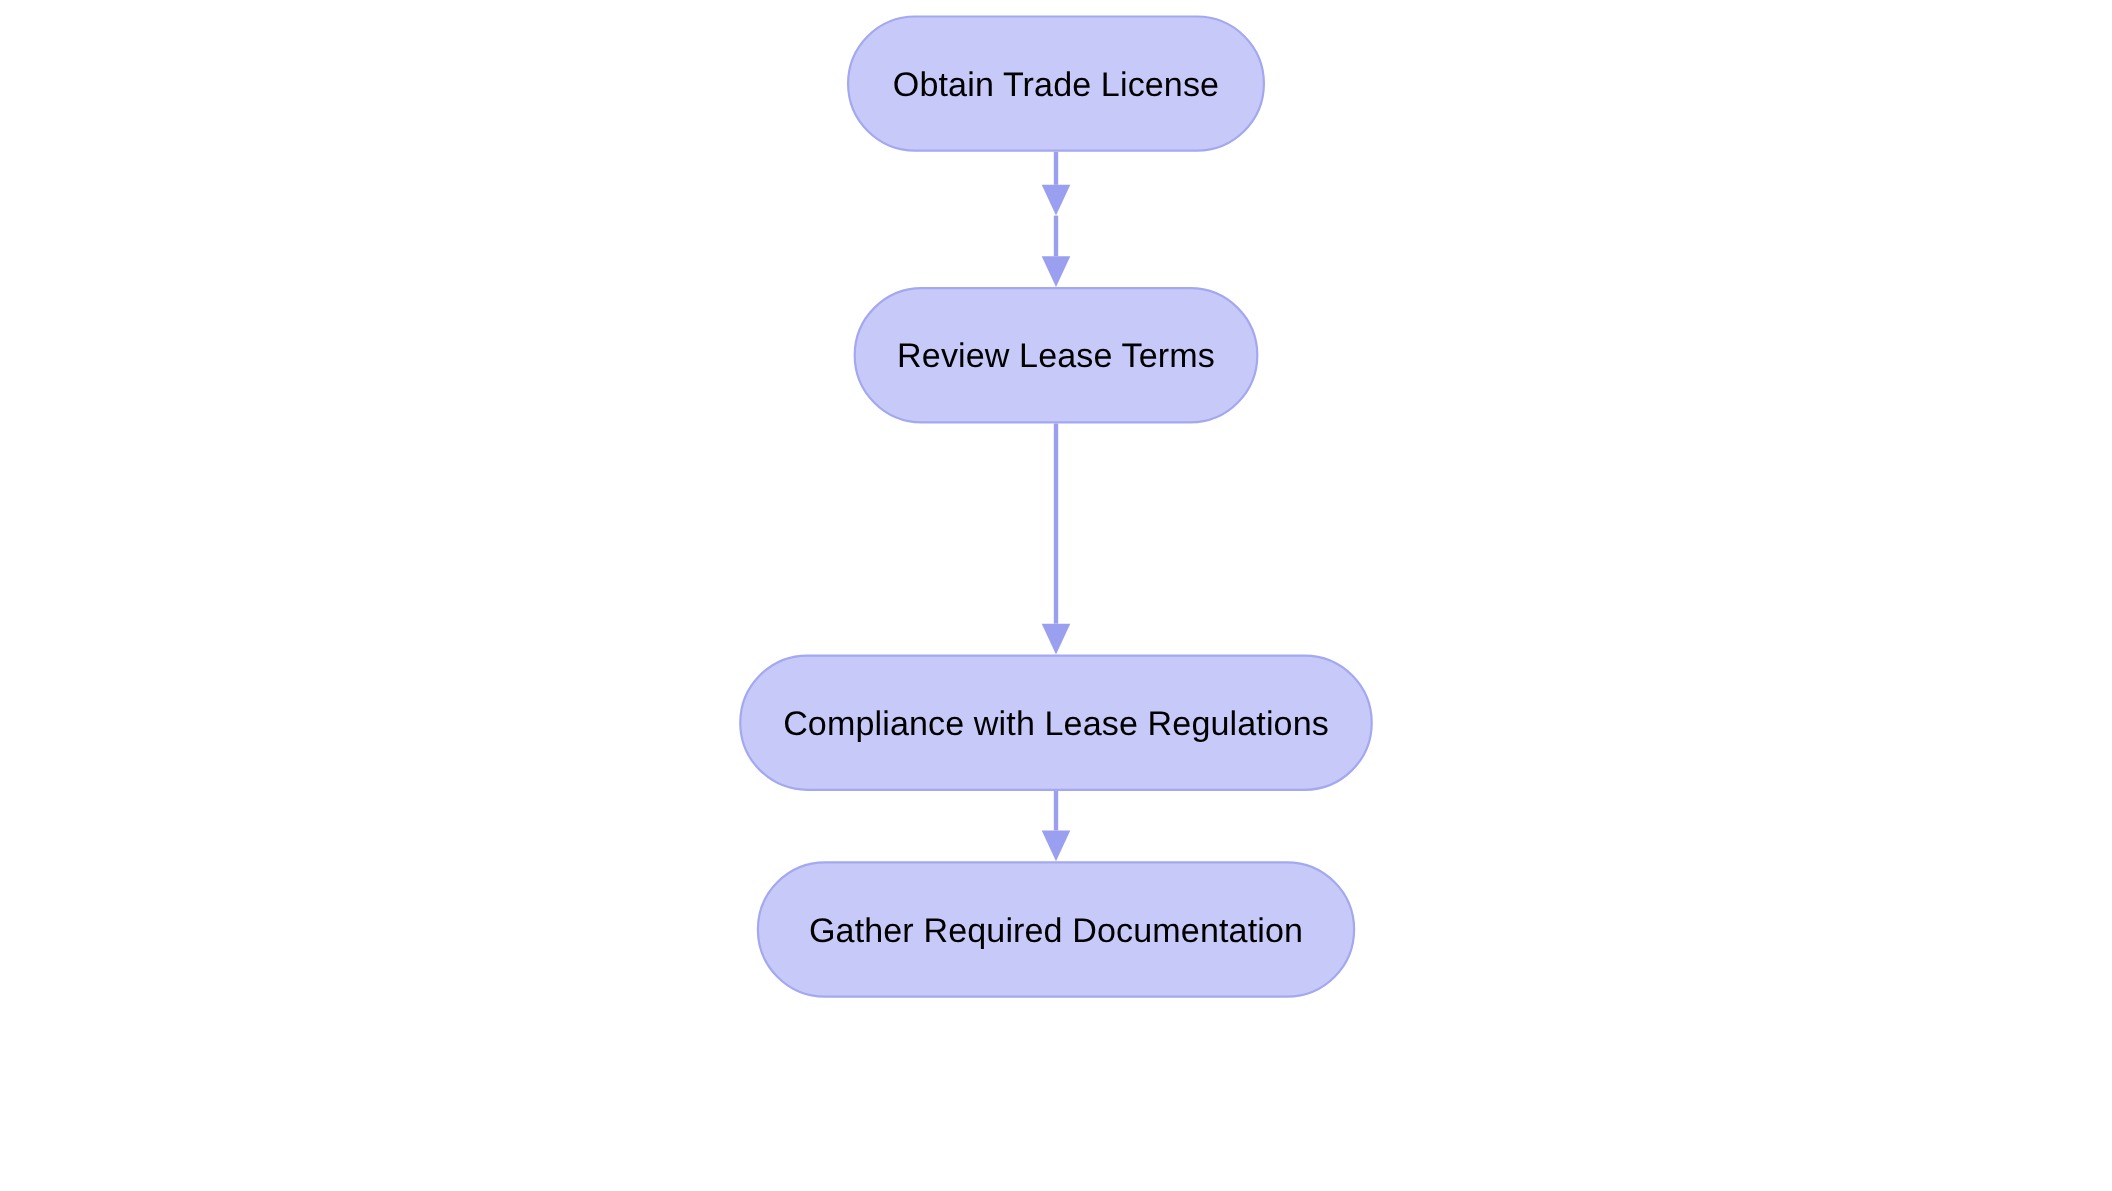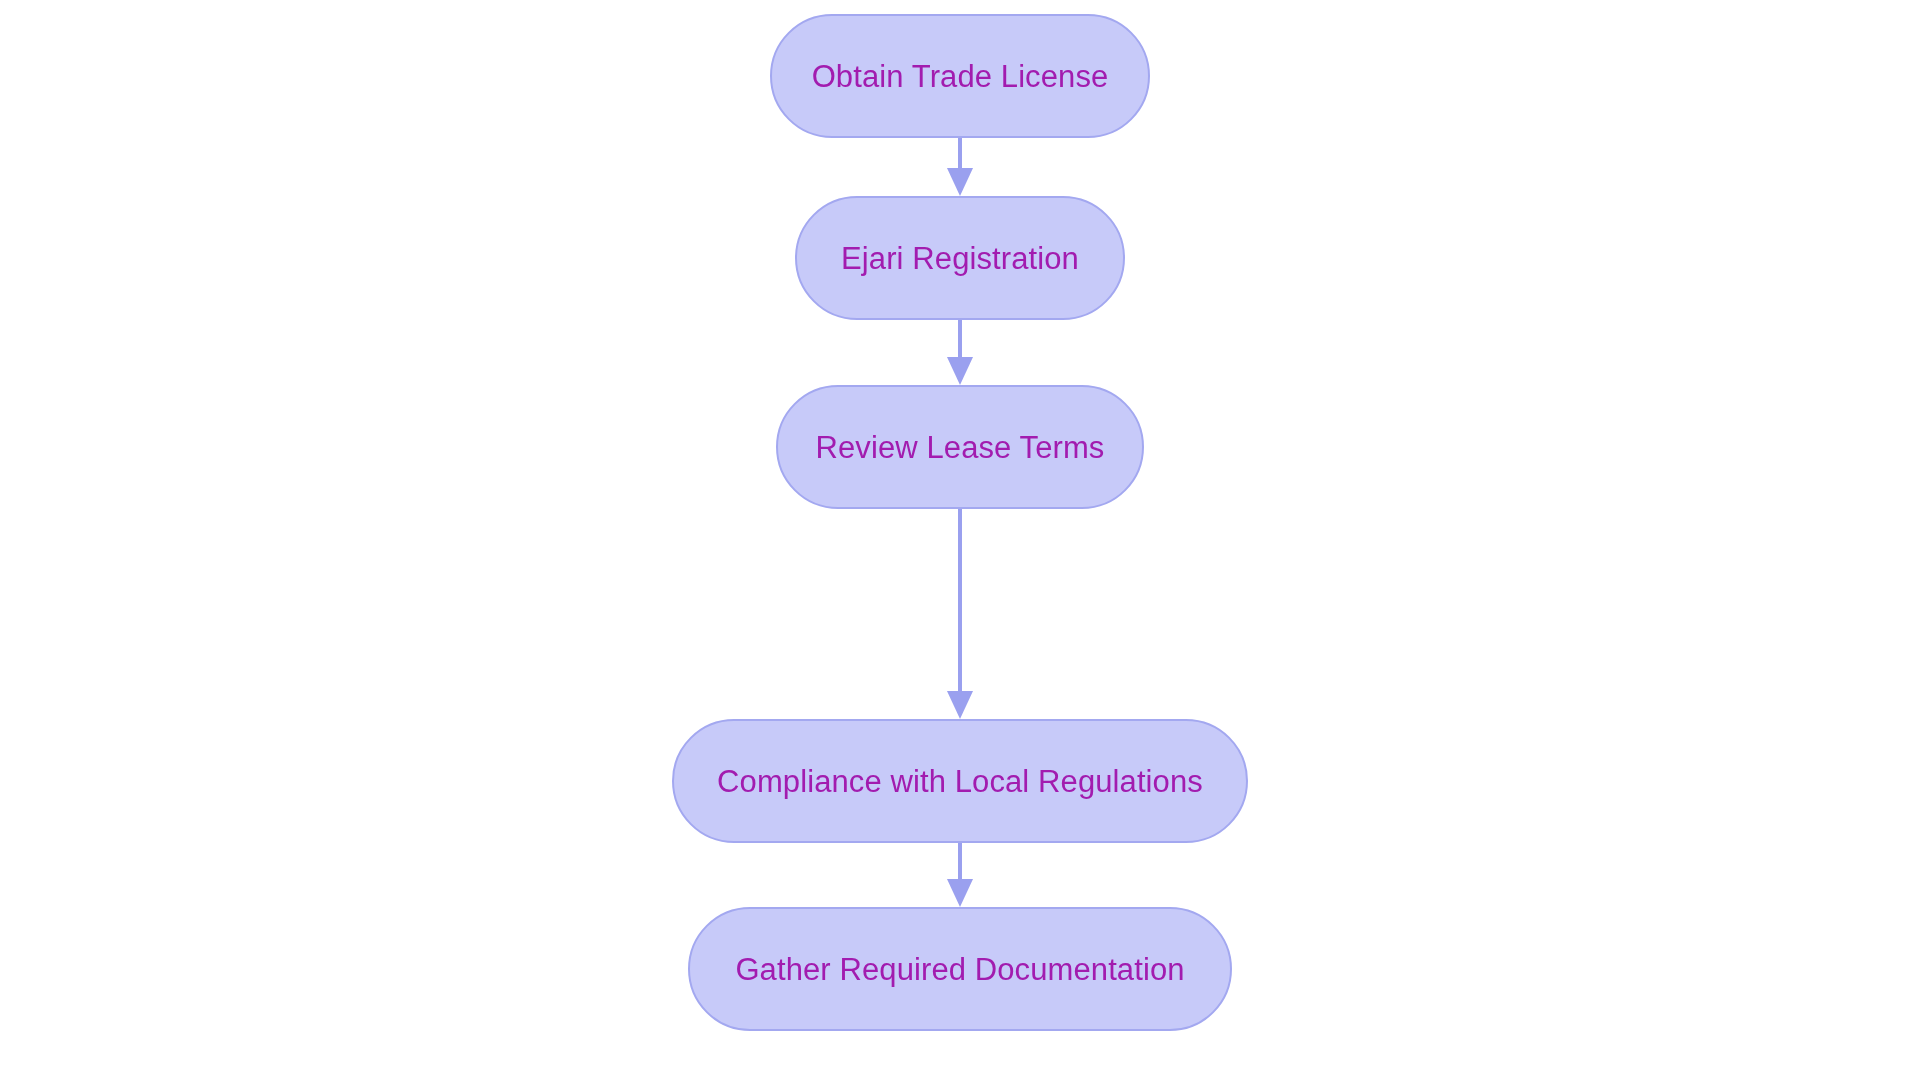--- a/index.html
+++ b/index.html
@@ -42,21 +42,21 @@
     border-radius: 62px;
     background: #c7caf9;
     border: 2px solid #a3a8f0;
     display: flex;
     align-items: center;
     justify-content: center;
     padding: 0 46px;
     white-space: nowrap;
   }
   .flow-node-label {
-    color: #a21caf;
+    color: #000000;
     font-size: 31px;
     font-weight: 400;
     letter-spacing: 0.1px;
     line-height: 1;
   }
 
   
   .node-w1 { width: 380px; }
   .node-w2 { width: 330px; }
   .node-w3 { width: 368px; }
@@ -104,40 +104,37 @@
 
     <div class="flow-node node-w1">
       <span class="flow-node-label">Obtain Trade License</span>
     </div>
 
     <div class="flow-connector gap-1">
       <div class="connector-stem"></div>
       <div class="connector-head"></div>
     </div>
 
-    <div class="flow-node node-w2">
-      <span class="flow-node-label">Ejari Registration</span>
-    </div>
 
     <div class="flow-connector gap-2">
       <div class="connector-stem"></div>
       <div class="connector-head"></div>
     </div>
 
     <div class="flow-node node-w3">
       <span class="flow-node-label">Review Lease Terms</span>
     </div>
 
     <div class="flow-connector gap-3">
       <div class="connector-stem"></div>
       <div class="connector-head"></div>
     </div>
 
     <div class="flow-node node-w4">
-      <span class="flow-node-label">Compliance with Local Regulations</span>
+      <span class="flow-node-label">Compliance with Lease Regulations</span>
     </div>
 
     <div class="flow-connector gap-4">
       <div class="connector-stem"></div>
       <div class="connector-head"></div>
     </div>
 
     <div class="flow-node node-w5">
       <span class="flow-node-label">Gather Required Documentation</span>
     </div>

